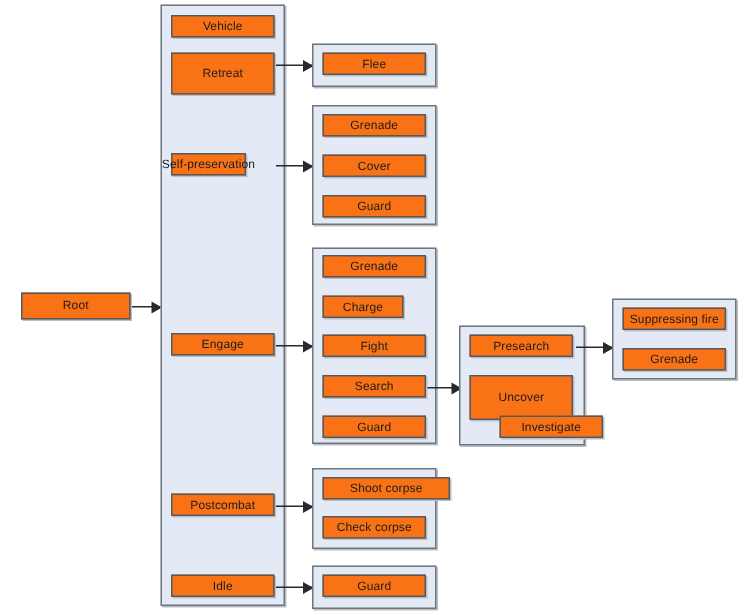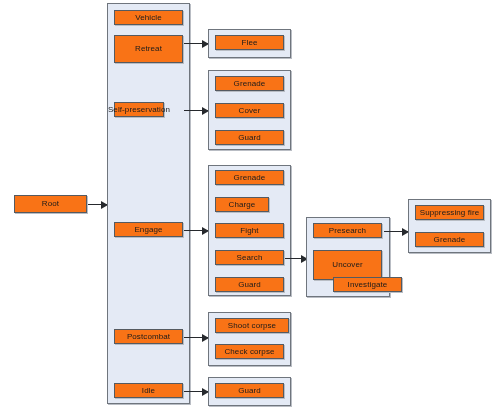--- a/index.html
+++ b/index.html
@@ -167,21 +167,21 @@
   <div class="node" style="left:415px; top:205px; width:69px; height:15px;">
     <span>Suppressing fire</span>
   </div>
   <div class="node" style="left:415px; top:232px; width:69px; height:15px;">
     <span>Grenade</span>
   </div>
 
   <div class="arrow" style="left:184px; top:337px; width:24px;"></div>
 
   <div class="group" style="left:208px; top:312px; width:83px; height:54px;"></div>
-  <div class="node" style="left:215px; top:318px; width:74px; height:15px;">
+  <div class="node" style="left:215px; top:318px; width:85px; height:15px;">
     <span>Shoot corpse</span>
   </div>
   <div class="node" style="left:215px; top:344px; width:69px; height:15px;">
     <span>Check corpse</span>
   </div>
 
   <div class="arrow" style="left:184px; top:391px; width:24px;"></div>
 
   <div class="group" style="left:208px; top:377px; width:83px; height:29px;"></div>
   <div class="node" style="left:215px; top:383px; width:69px; height:15px;">

